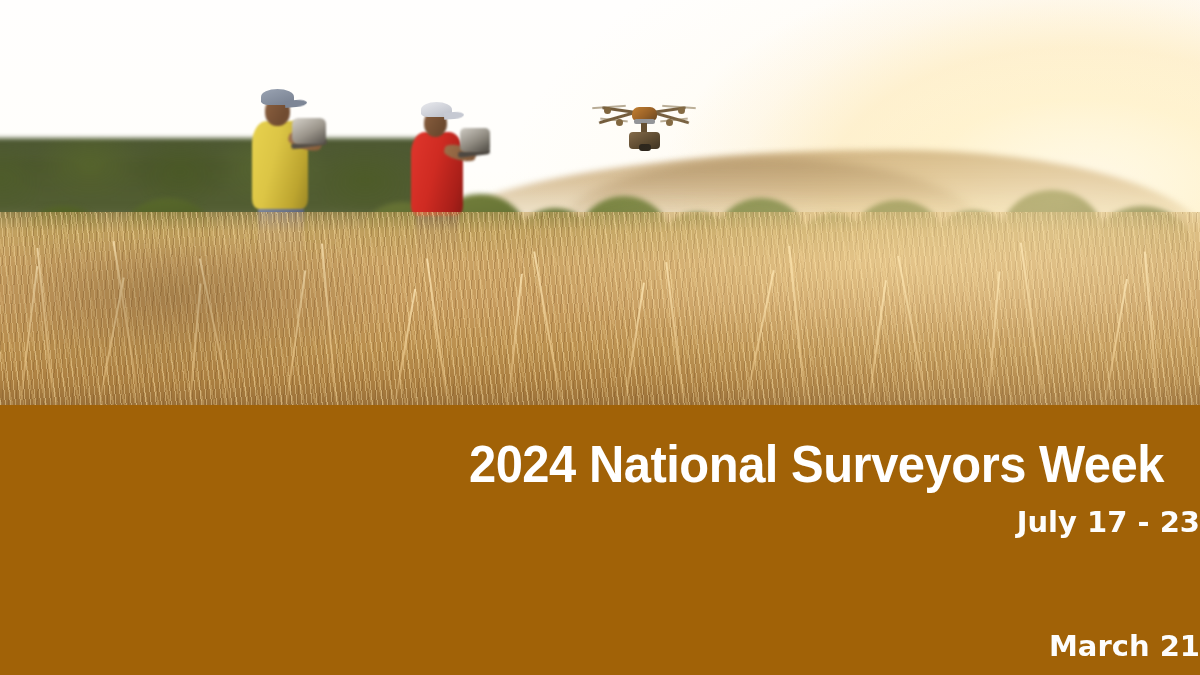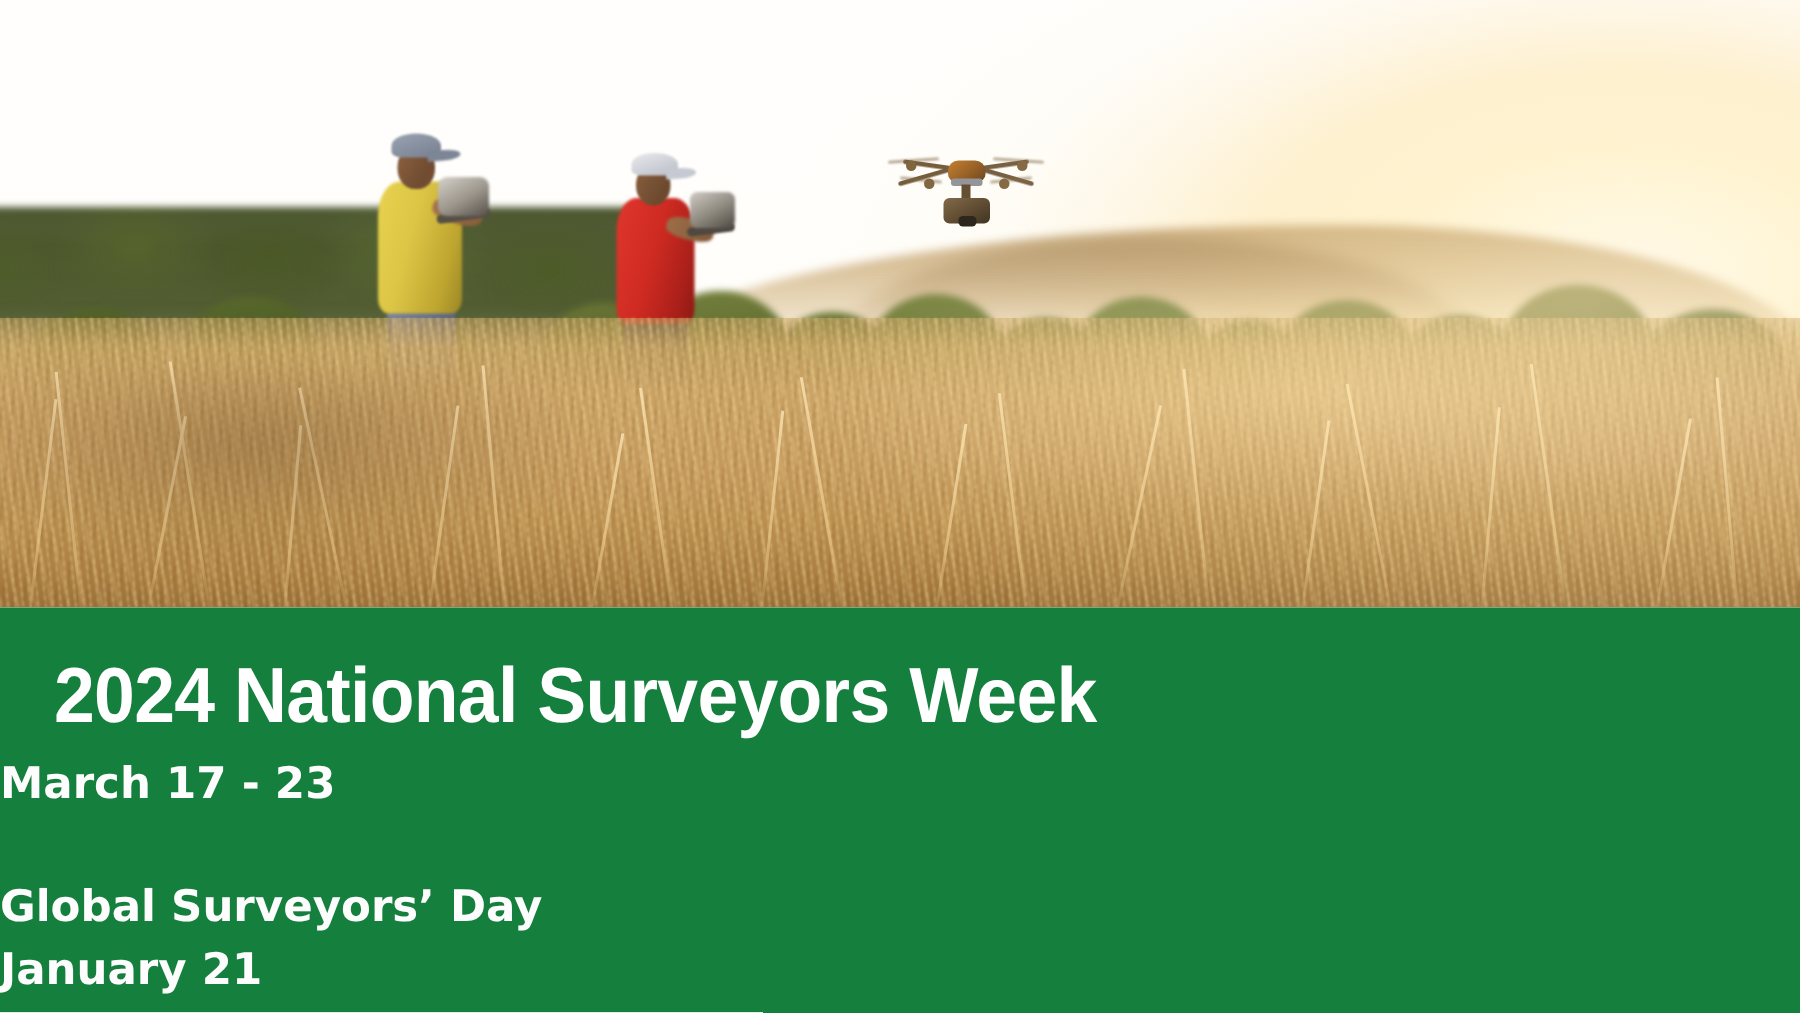--- a/index.html
+++ b/index.html
@@ -374,22 +374,22 @@
     pointer-events: none;
   }
 
   
   .band {
     position: absolute;
     left: 0;
     top: 405px;
     width: 1200px;
     height: 270px;
-    background: #15803d;
-    text-align: left;
+    background: #a16207;
+    text-align: right;
     color: #ffffff;
   }
   .band-title {
     position: absolute;
     left: 0; right: 0;
     top: 33px;
     font-family: "Liberation Sans", sans-serif;
     font-weight: bold;
     font-size: 52px;
     line-height: 1;
@@ -512,21 +512,20 @@
       <div class="blade" style="left:1158px; height:164px; transform:rotate(-5deg);"></div>
     </div>
     <div class="field-glow"></div>
     <div class="field-shadow-l"></div>
     <div class="haze"></div>
   </div>
 
   <div class="band">
     <div class="band-title">2024 National Surveyors Week</div>
 
-    <div class="band-line line-dates">March 17 - 23</div>
-
-
-    <div class="band-line line-gsd">Global Surveyors’ Day</div>
-
-    <div class="band-line line-gsddate">January 21</div>
+    <div class="band-line line-dates">July 17 - 23</div>
+
+
+
+    <div class="band-line line-gsddate">March 21</div>
   </div>
 
 </div>
 
 </body></html>

